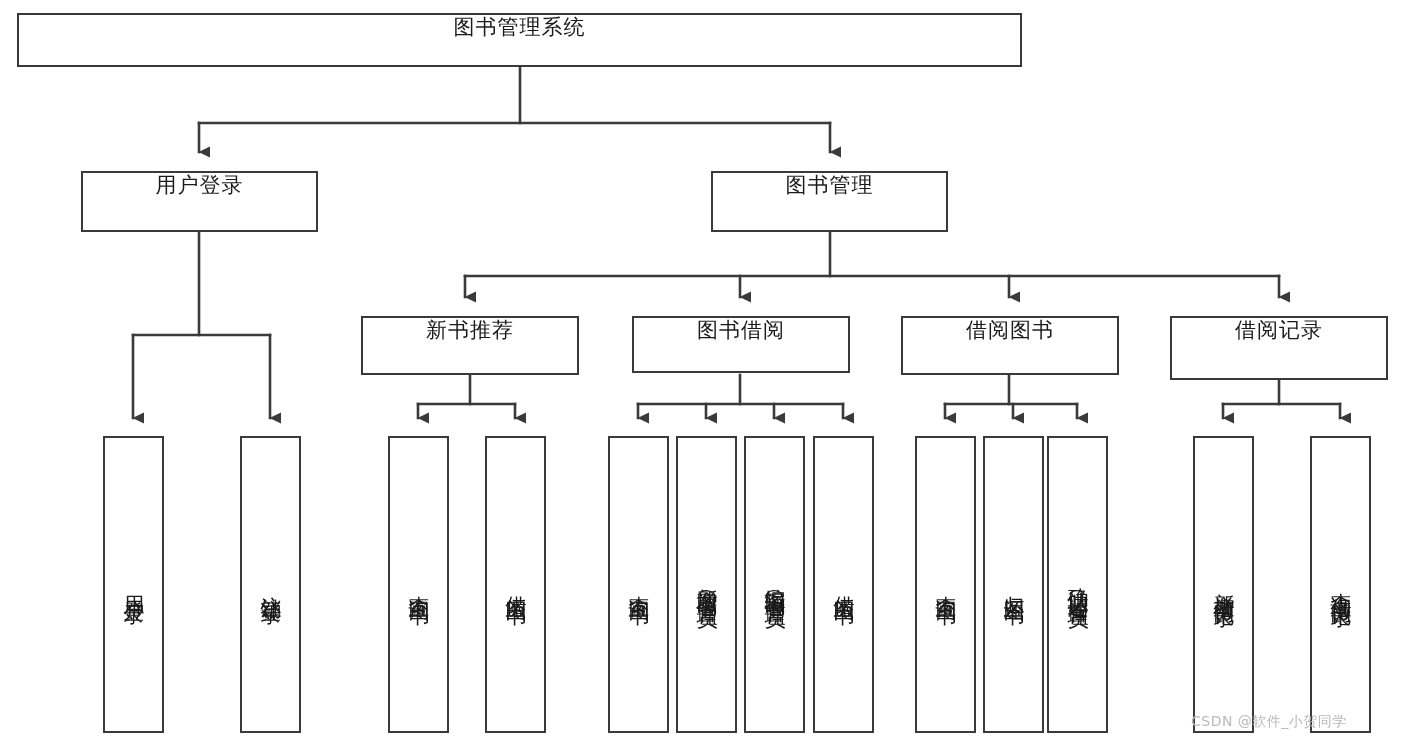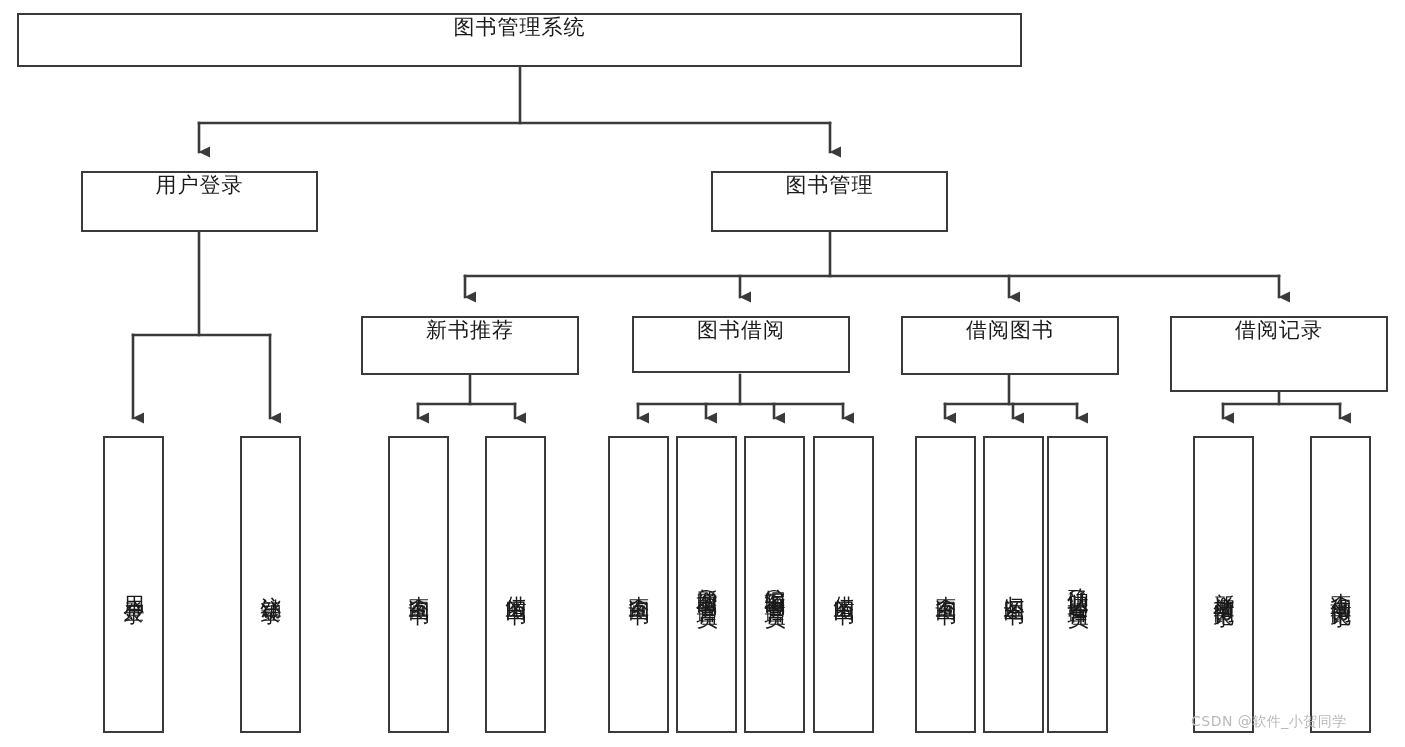--- a/index.html
+++ b/index.html
@@ -147,21 +147,21 @@
   </div>
 
   <div class="node h" style="left:632px; top:316px; width:218px; height:57px;">
     <span class="label">图书借阅</span>
   </div>
 
   <div class="node h" style="left:901px; top:316px; width:218px; height:59px;">
     <span class="label">借阅图书</span>
   </div>
 
-  <div class="node h" style="left:1170px; top:316px; width:218px; height:76px;">
+  <div class="node h" style="left:1170px; top:316px; width:218px; height:64px;">
     <span class="label">借阅记录</span>
   </div>
 
   <div class="node v" style="left:103px; top:436px; width:61px; height:297px;">
     <span class="label">用户登录</span>
   </div>
 
   <div class="node v" style="left:240px; top:436px; width:61px; height:297px;">
     <span class="label">注销登录</span>
   </div>

